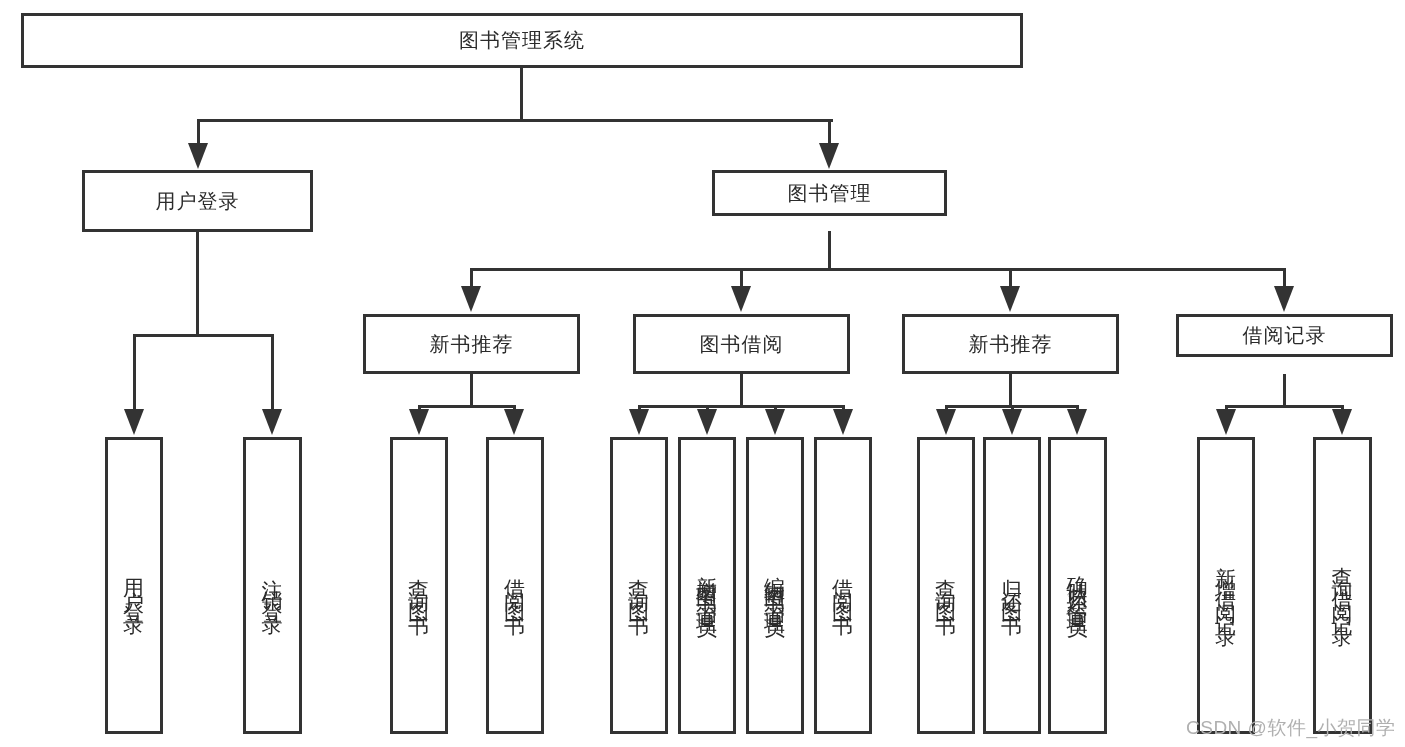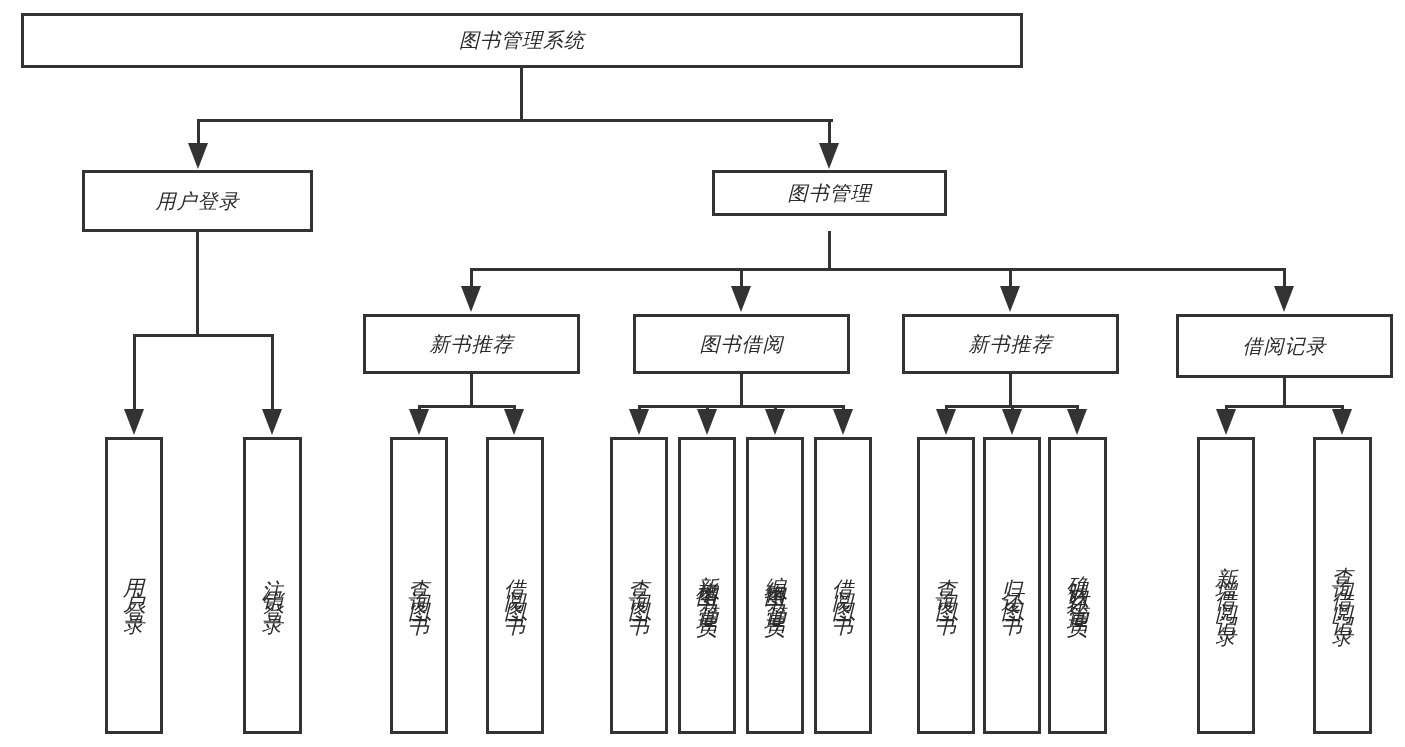--- a/index.html
+++ b/index.html
@@ -5,21 +5,21 @@
   html,body{margin:0;padding:0;background:#ffffff;}
   body{
     width:1405px;height:747px;position:relative;overflow:hidden;
     font-family:"Liberation Sans","DejaVu Sans",sans-serif;
   }
   .stage{position:absolute;left:0;top:0;width:1405px;height:747px;}
   
   .node{
     position:absolute;background:#ffffff;border:3px solid #333333;
     box-sizing:border-box;display:flex;align-items:center;justify-content:center;
-    color:#2b2b2b;z-index:2;font-style:italic;
+    color:#2b2b2b;z-index:2;
   }
   .node.h{font-size:20px;letter-spacing:1px;white-space:nowrap;}
   .node.v span{
     writing-mode:vertical-rl;text-orientation:mixed;
     font-size:21px;letter-spacing:12px;line-height:1;color:#2b2b2b;
   }
   .node.v.long span{letter-spacing:6px;}
   
   .vl{position:absolute;width:3px;background:#333333;z-index:1;}
   .hl{position:absolute;height:3px;background:#333333;z-index:1;}
@@ -43,21 +43,21 @@
   <div class="node h" style="left:82px;top:170px;width:231px;height:62px">用户登录</div>
 
   <div class="node h" style="left:712px;top:170px;width:235px;height:46px">图书管理</div>
 
   <div class="node h" style="left:363px;top:314px;width:217px;height:60px">新书推荐</div>
 
   <div class="node h" style="left:633px;top:314px;width:217px;height:60px">图书借阅</div>
 
   <div class="node h" style="left:902px;top:314px;width:217px;height:60px">新书推荐</div>
 
-  <div class="node h" style="left:1176px;top:314px;width:217px;height:64px">借阅记录</div>
+  <div class="node h" style="left:1176px;top:314px;width:217px;height:43px">借阅记录</div>
 
   <div class="node v" style="left:105px;top:437px;width:58px;height:297px">
     <span>用户登录</span>
     </div>
 
   <div class="node v" style="left:243px;top:437px;width:59px;height:297px">
     <span>注销登录</span>
     </div>
 
   <div class="node v" style="left:390px;top:437px;width:58px;height:297px">
@@ -156,14 +156,15 @@
   <div class="vl" style="left:1076px;top:405px;height:8px"></div>
   <div class="arr" style="left:1067px;top:409px"></div>
 
   <div class="vl" style="left:1283px;top:374px;height:34px"></div>
   <div class="hl" style="left:1225px;top:405px;width:118px"></div>
   <div class="vl" style="left:1225px;top:405px;height:8px"></div>
   <div class="arr" style="left:1216px;top:409px"></div>
   <div class="vl" style="left:1341px;top:405px;height:8px"></div>
   <div class="arr" style="left:1332px;top:409px"></div>
 
+  <div class="watermark">CSDN @软件_小贺同学</div>
 
 </div>
 
 </body></html>

